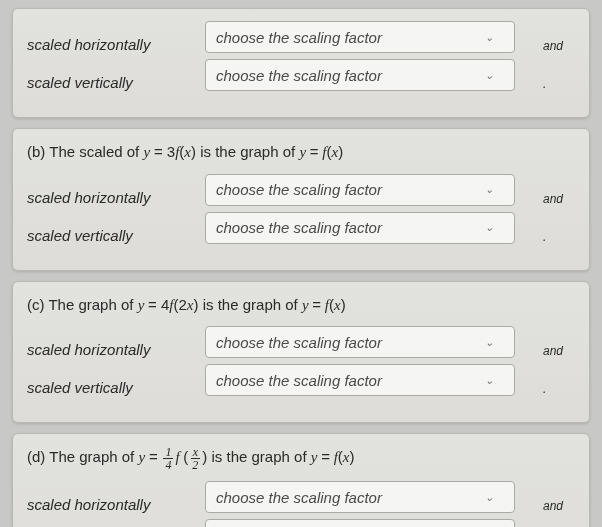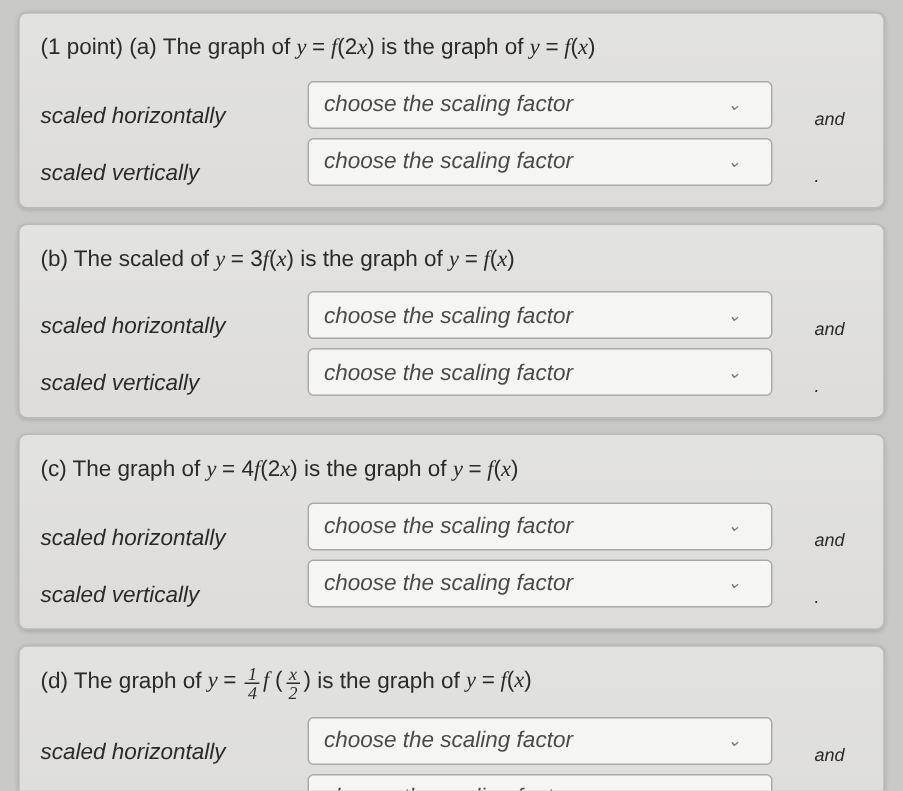--- a/index.html
+++ b/index.html
@@ -25,21 +25,21 @@
       margin-bottom: 10px;
       line-height: 1.5;
     }
     .row {
       display: flex;
       align-items: flex-end;
       gap: 28px;
       margin-bottom: 6px;
       font-style: italic;
     }
-    .row:last-child { margin-bottom: 0; }
+    .row:last-child { margin-bottom: 12px; }
     .label {
       width: 150px;
       flex-shrink: 0;
     }
     .select {
       flex: 1;
       background: #f5f5f3;
       border: 1px solid #a9a9a5;
       border-radius: 4px;
       height: 32px;
@@ -72,26 +72,20 @@
       line-height: 1;
       margin: 0 2px;
     }
     .frac .num { border-bottom: 1px solid #2a2a2a; padding: 0 2px;}
     .frac .den { padding: 0 2px;}
   </style>
 </head>
 <body>
 
 <div class="card">
-  <div class="prompt">
-    <span>(1 point) (a) The graph of </span>
-    <span class="math">y <span class="normal">=</span> f<span class="normal">(2</span>x<span class="normal">)</span></span>
-    <span> is the graph of </span>
-    <span class="math">y <span class="normal">=</span> f<span class="normal">(</span>x<span class="normal">)</span></span>
-  </div>
   <div class="row">
     <div class="label">scaled horizontally</div>
     <div class="select">
       <span>choose the scaling factor</span>
       <span class="chev">⌄</span>
     </div>
     <div class="trail">and</div>
   </div>
   <div class="row">
     <div class="label">scaled vertically</div>

